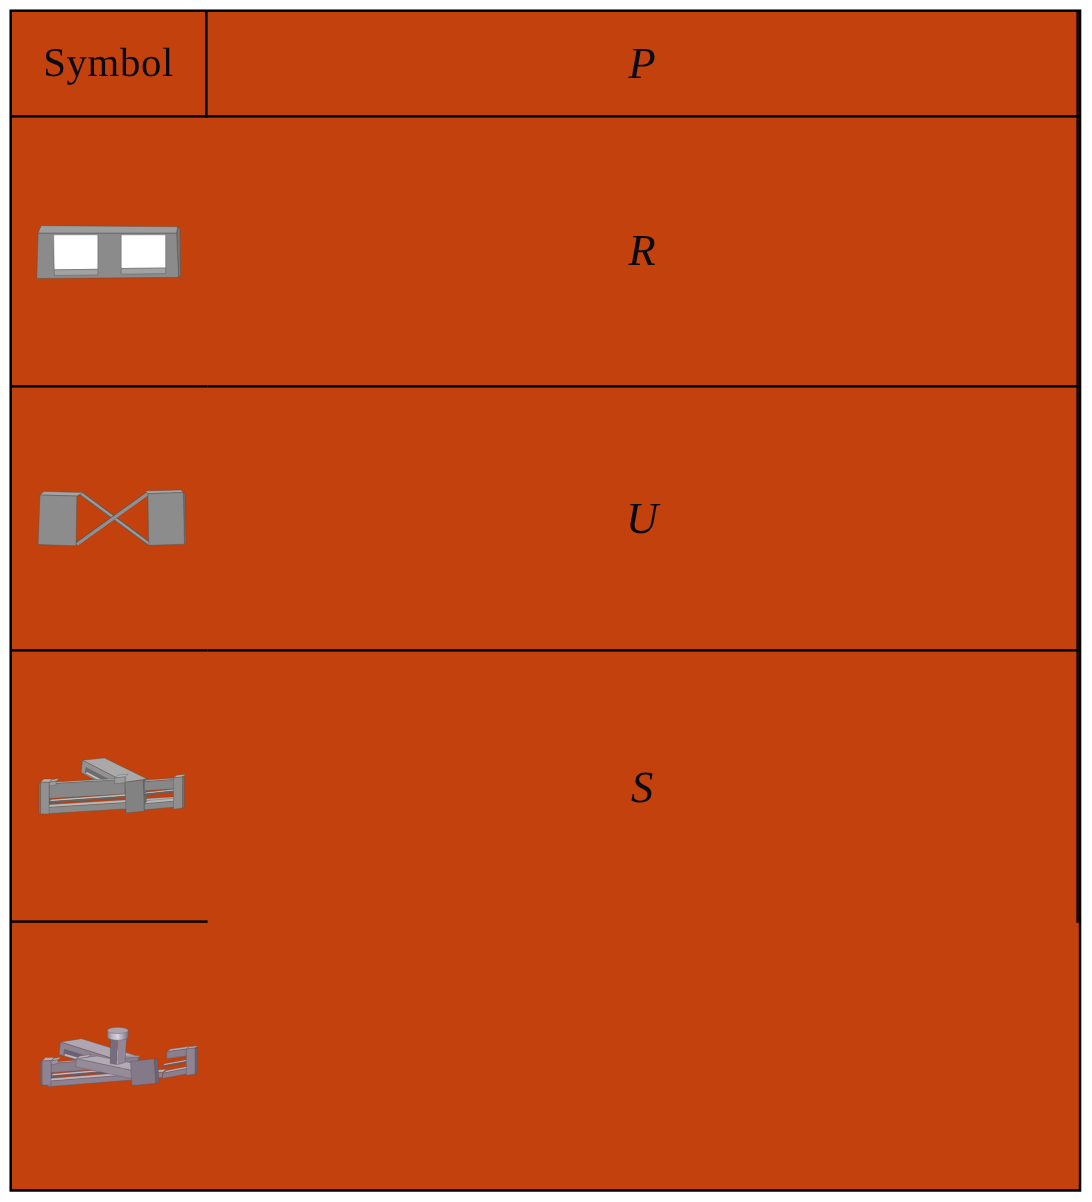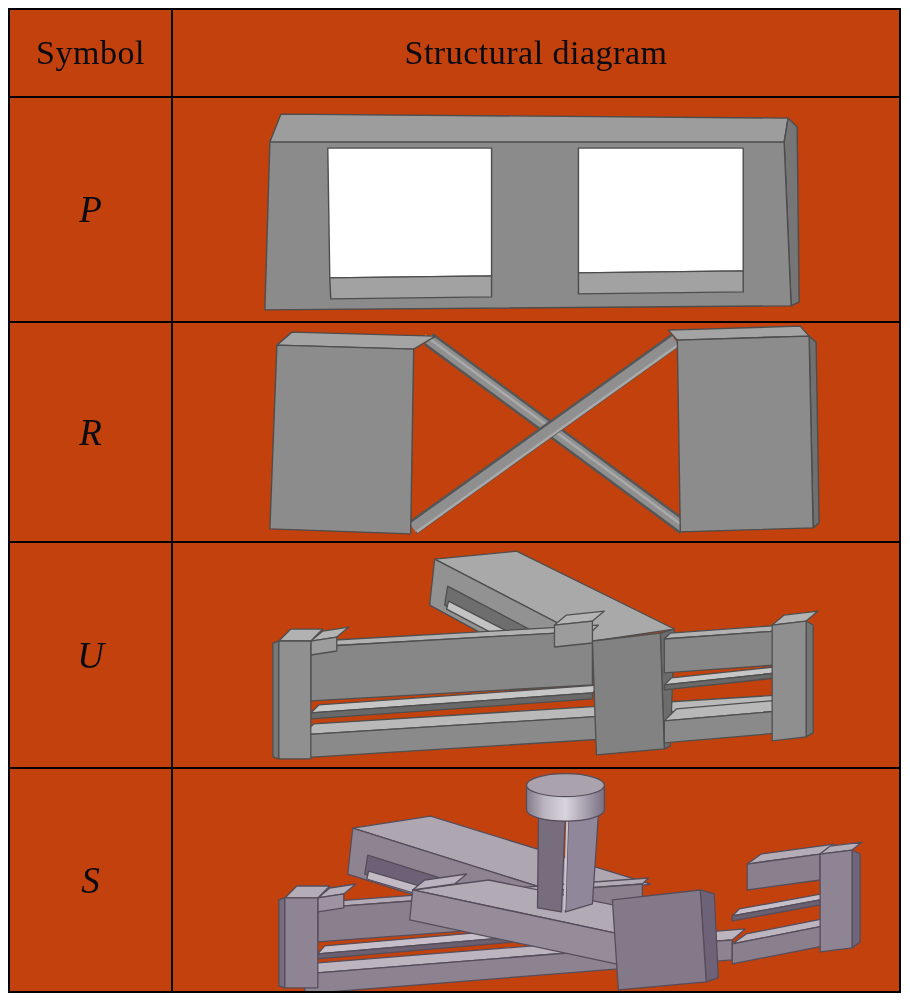--- a/index.html
+++ b/index.html
@@ -42,23 +42,20 @@
   .diagram-cell svg { display: block; }
   polygon, path, line, ellipse { shape-rendering: geometricPrecision; }
 </style>
 </head>
 <body>
 
 <div class="table-wrap">
 
   <div class="cell col-sym row-line">
     <span class="hdr">Symbol</span>
-  </div>
-  <div class="cell row-line">
-    <span class="hdr">Structural diagram</span>
   </div>
 
   <div class="cell col-sym row-line">
     <span class="sym">P</span>
   </div>
   <div class="cell row-line diagram-cell">
     <svg width="727" height="223" viewBox="0 0 727 223">
       <g stroke="#4d4d4d" stroke-width="1.4" stroke-linejoin="round">
 
         <polygon points="108,16 616,20 612,44 97,44" fill="#9d9d9d"></polygon>

